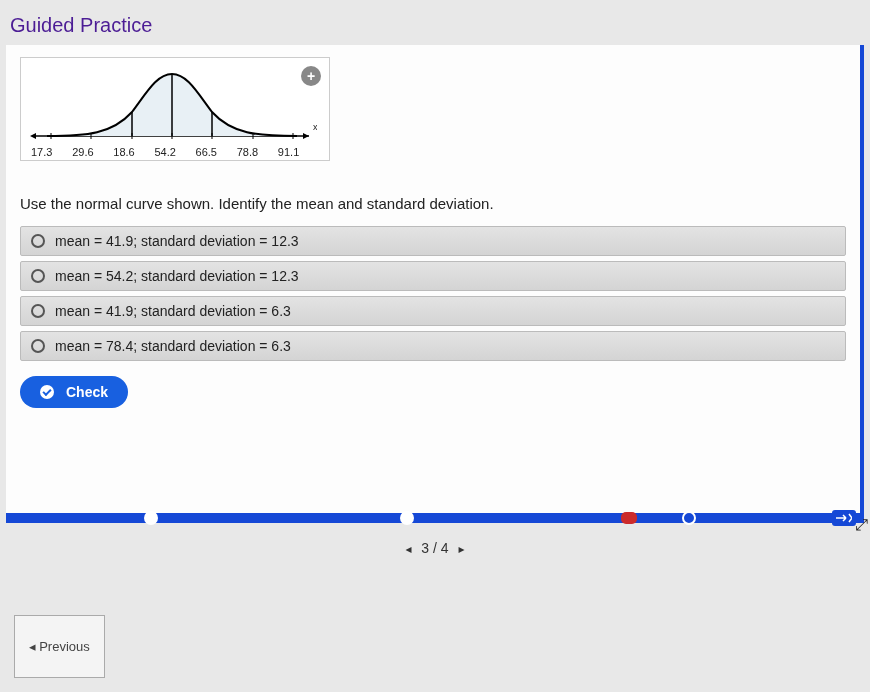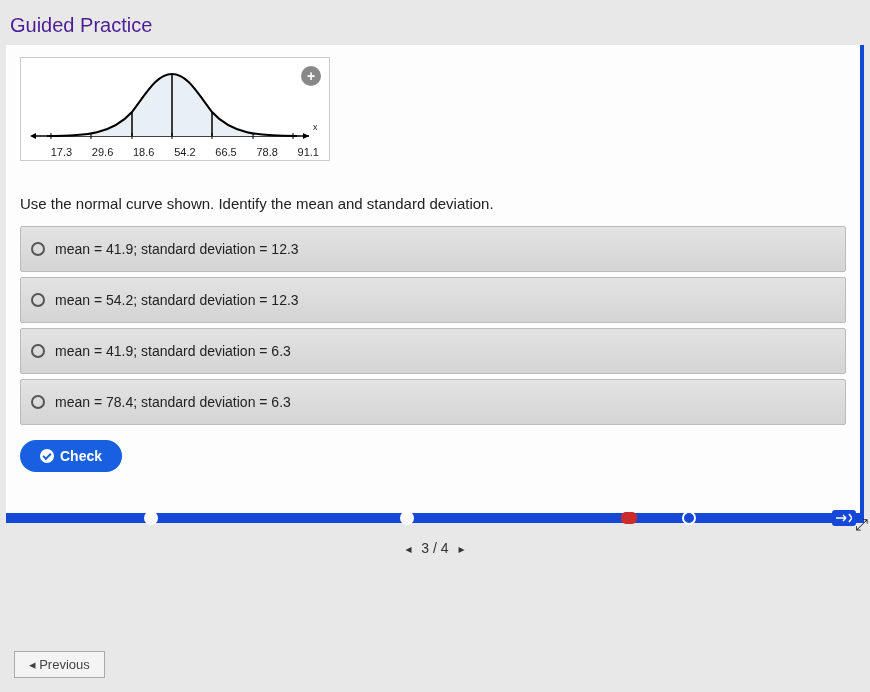--- a/index.html
+++ b/index.html
@@ -50,32 +50,32 @@
       cursor: pointer;
     }
     .curve-svg { display: block; }
     .tick-labels {
       display: flex;
       justify-content: space-between;
       font-size: 11px;
       color: #222;
       padding: 2px 4px 0;
     }
-    .tick-labels span { flex: 1; text-align: right; }
+    .tick-labels span { flex: 1; text-align: left; }
     .question {
       margin-top: 34px;
       font-size: 15px;
       color: #222;
     }
     .options { margin-top: 14px; }
     .option {
       background: linear-gradient(#e3e3e3, #d4d4d4);
       border: 1px solid #bbb;
       border-radius: 2px;
-      padding: 14px 10px;
+      padding: 6px 10px;
       margin-bottom: 5px;
       display: flex;
       align-items: center;
       cursor: pointer;
       font-size: 14px;
       color: #222;
     }
     .option .radio {
       width: 14px;
       height: 14px;
@@ -88,21 +88,21 @@
       background: #1860e0;
       color: #fff;
       border: none;
       border-radius: 20px;
       padding: 8px 20px;
       font-size: 14px;
       font-weight: bold;
       margin-top: 10px;
       display: inline-flex;
       align-items: center;
-      gap: 6px;
+      gap: 12px;
       cursor: pointer;
     }
     .check-icon {
       width: 14px;
       height: 14px;
       background: #fff;
       border-radius: 50%;
       position: relative;
     }
     .check-icon::after {
@@ -154,21 +154,21 @@
       font-size: 14px;
       color: #333;
     }
     .pager .arrow { cursor: pointer; padding: 0 6px; color: #333; font-size: 12px; }
     .prev-btn {
       position: absolute;
       left: 14px;
       bottom: 14px;
       border: 1px solid #aaa;
       background: #f4f4f4;
-      padding: 5px 14px;
+      padding: 23px 14px;
       font-size: 13px;
       color: #444;
       cursor: pointer;
     }
     .expand-icon {
       position: absolute;
       right: 2px;
       top: 516px;
       font-size: 16px;
       color: #222;

